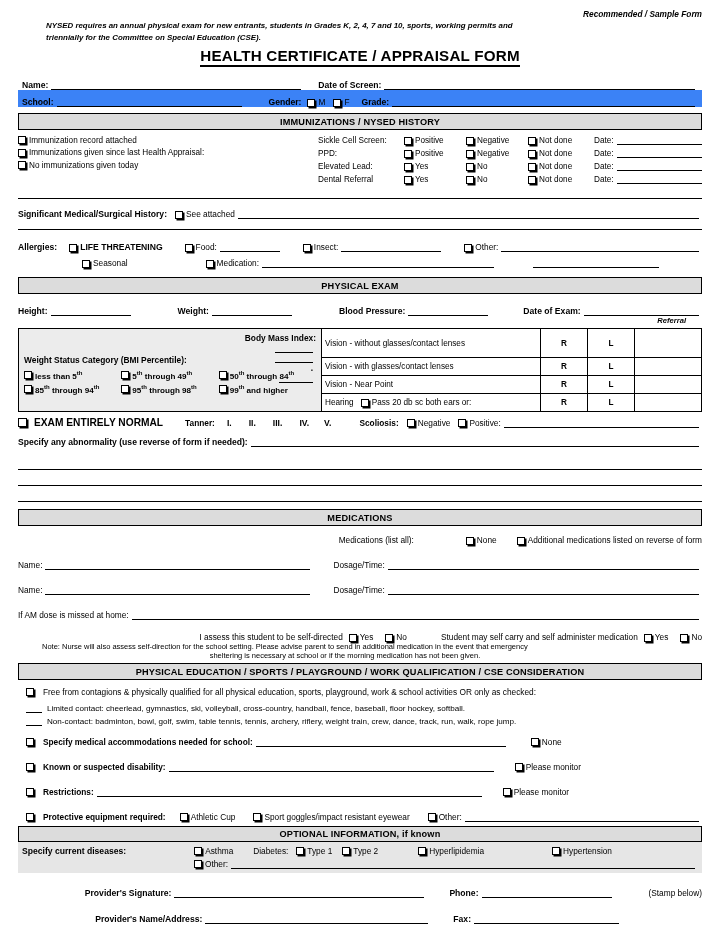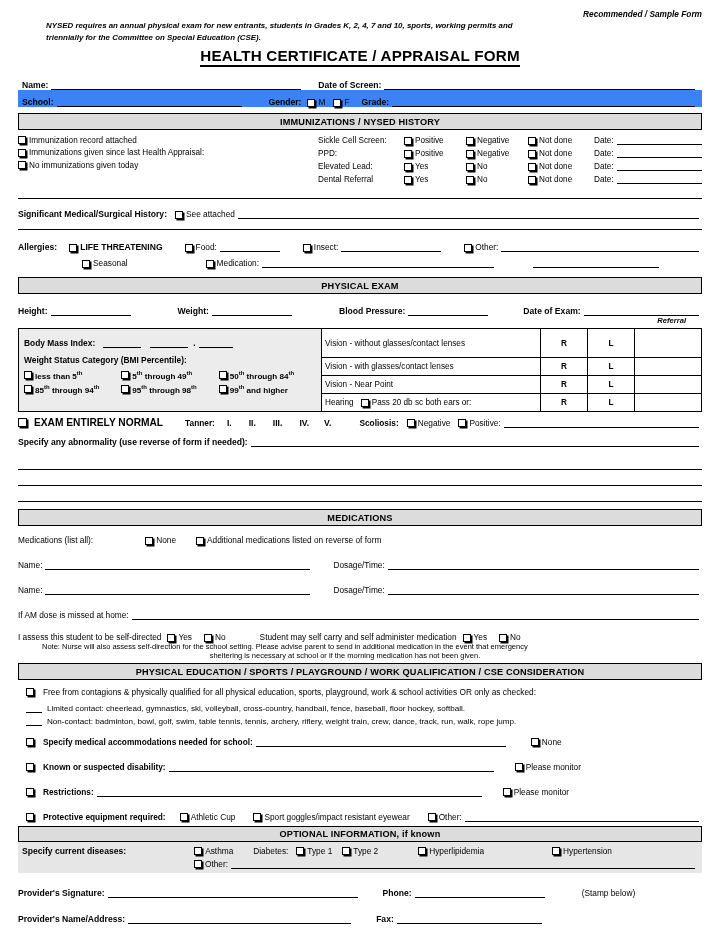--- a/index.html
+++ b/index.html
@@ -54,41 +54,41 @@
   .opt.o1{ width:62px;} .opt.o2{ width:62px;} .opt.o3{ width:66px;}
   .imm-r-row .dt{ display:flex;align-items:flex-end;flex:1;}
   .dtline{ flex:1;border-bottom:1px solid #000;height:8px;margin-left:3px;}
 
   
   .alrow{ display:flex;align-items:flex-end;height:16px;font-size:8.3px;}
 
   
   .extable{ display:flex; border:1.5px solid #000; margin-top:3px; }
   .ex-left{ width:303px; border-right:1.5px solid #000; background:#ececec; padding:4px 5px 3px 5px; box-sizing:border-box;}
-  .ex-left .bmi{ font-size:8.4px; font-weight:bold; display:flex;align-items:flex-end;height:15px;}
+  .ex-left .bmi{ font-size:8.4px; font-weight:bold; display:flex;align-items:flex-end;height:15px;flex-direction:column;}
   .ex-left .wsc{ font-size:8.4px; font-weight:bold; margin-top:7px;}
   .pcgrid{ margin-top:3px; }
   .pcrow{ display:flex; height:14px; align-items:center; font-size:8.1px; font-weight:bold;}
   .pcrow .c{ width:100px; display:flex;align-items:center; }
   .ex-right{ flex:1; }
   .exr-row{ display:flex; border-bottom:1px solid #000; font-size:8.2px; }
   .exr-row:last-child{ border-bottom:none; }
   .exr-row .t{ flex:1; padding:2px 3px; display:flex;align-items:center; }
   .exr-row .rc,.exr-row .lc{ width:46px;border-left:1px solid #000;display:flex;align-items:center;justify-content:center;font-weight:bold;}
   .exr-row .rf{ width:66px;border-left:1px solid #000; }
   .exr-row.tall{ height:28px; }
   .exr-row.norm{ height:17px; }
   .referral{ text-align:right; font-style:italic;font-weight:bold;font-size:7.6px; padding-right:16px;}
 
   
   .normrow{ display:flex;align-items:center;margin-top:5px;font-size:10.2px;font-weight:bold;}
   .uline{ border-bottom:1.3px solid #000; height:15px; }
 
   
-  .medrow{ display:flex;align-items:flex-end;height:15px;font-size:8.3px;}
+  .medrow{ display:flex;align-items:flex-end;height:15px;font-size:8.3px;justify-content:flex-end;}
 
   
   .perow{ display:flex;align-items:center;font-size:8.3px;height:14px;}
   .contact{ display:flex;align-items:flex-end;font-size:8.1px;height:13px;}
   .cline{ width:16px;border-bottom:1.3px solid #000;height:8px;margin-right:5px;flex:none;}
 
   
   .optband{ background:#e6e6e6; padding:3px 4px 4px 4px; }
   .optrow{ display:flex;align-items:center;font-size:8.3px;height:12px;}
   .sup{ font-size:6px; vertical-align:super; }

